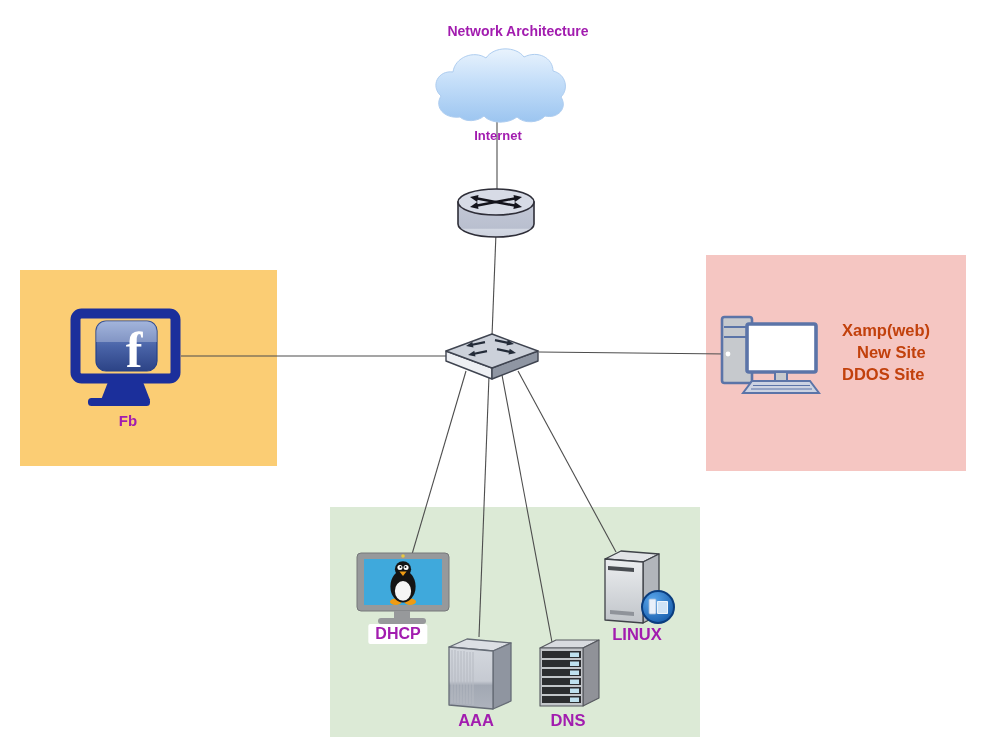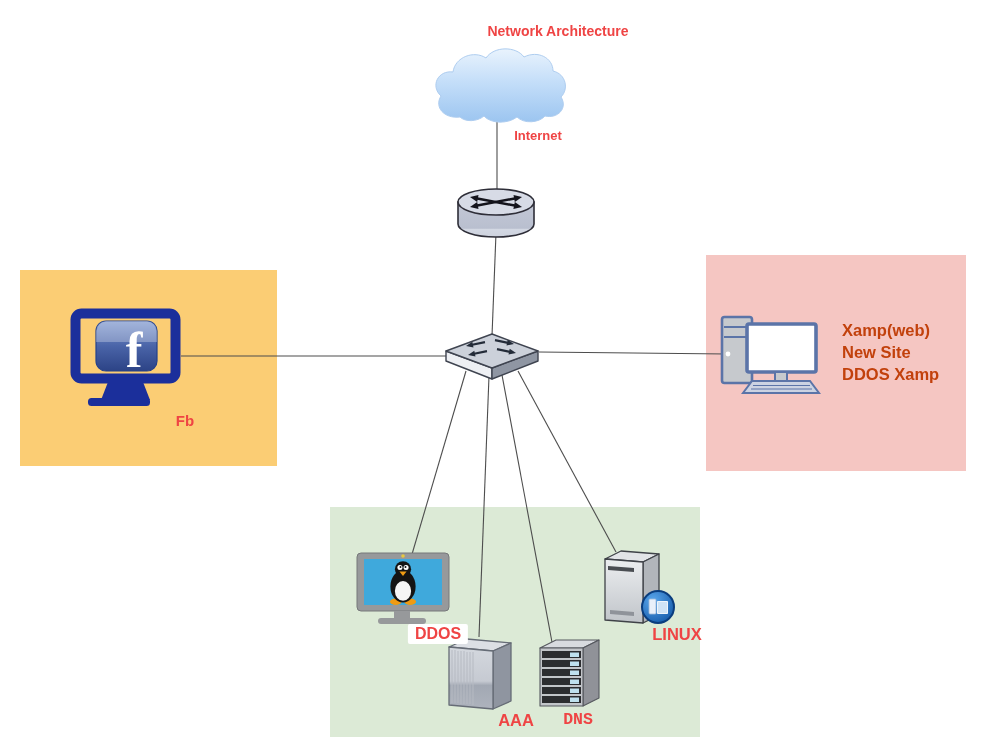--- a/index.html
+++ b/index.html
@@ -3,22 +3,22 @@
 <meta charset="utf-8">
 <style>
   html,body{margin:0;padding:0;background:#ffffff;}
   #canvas{
     position:relative;width:1000px;height:750px;overflow:hidden;
     background:#ffffff;
     font-family:"Liberation Sans", sans-serif;
   }
   .zone{position:absolute;}
   .lbl{
-    position:absolute;font-weight:bold;color:#ef4444;
-    white-space:nowrap;line-height:1.1;margin-left:40px;
+    position:absolute;font-weight:bold;color:#a21caf;
+    white-space:nowrap;line-height:1.1;
   }
   .center{transform:translateX(-50%);}
   #svg-layer{position:absolute;left:0;top:0;z-index:2;}
   .zone{z-index:1;}
   .lbl{z-index:3;}
   #linux-label{background:#ffffff;padding:1px 7px;border-radius:2px;}
   .xamp-line{position:absolute;left:842px;font-weight:bold;font-size:16.5px;color:#c2410c;z-index:3;white-space:nowrap;}
 </style>
 </head>
 <body>
@@ -201,26 +201,26 @@
         <rect x="649" y="599" width="7" height="15" rx="1" fill="#e9f0fa" stroke="#9db8d8" stroke-width="0.8"></rect>
         <rect x="657.5" y="601.5" width="10" height="12" fill="#cfe3f6" stroke="#eef5fc" stroke-width="1"></rect>
       </g>
     </g>
   </svg>
 
   <div class="lbl center" style="left:518px;top:24px;font-size:14px;">Network Architecture</div>
 
   <div class="lbl center" style="left:498px;top:129px;font-size:13px;">Internet</div>
 
-  <div class="lbl center" style="left:145px;top:413px;font-size:15px;">Fb</div>
+  <div class="lbl center" style="left:128px;top:413px;font-size:15px;">Fb</div>
 
   <div class="xamp-line" style="top:321px;">Xamp(web)</div>
-  <div class="xamp-line" style="top:343px;">New Site</div>
-  <div class="xamp-line" style="top:365px;">DDOS Xamp</div>
-
-  <div class="lbl center" id="linux-label" style="left:398px;top:624px;font-size:16px;">DDOS</div>
+  <div class="xamp-line" style="top:343px;margin-left:15px;">New Site</div>
+  <div class="xamp-line" style="top:365px;">DDOS Site</div>
+
+  <div class="lbl center" id="linux-label" style="left:398px;top:624px;font-size:16px;">DHCP</div>
 
   <div class="lbl center" style="left:476px;top:711px;font-size:16.5px;text-align:center;">AAA</div>
 
-  <div class="lbl center" style="left:538px;top:711px;font-size:16.5px;font-family:Liberation Mono, monospace;">DNS</div>
+  <div class="lbl center" style="left:568px;top:711px;font-size:16.5px;">DNS</div>
 
   <div class="lbl center" style="left:637px;top:625px;font-size:16.5px;">LINUX</div>
 </div>
 
 </body></html>

